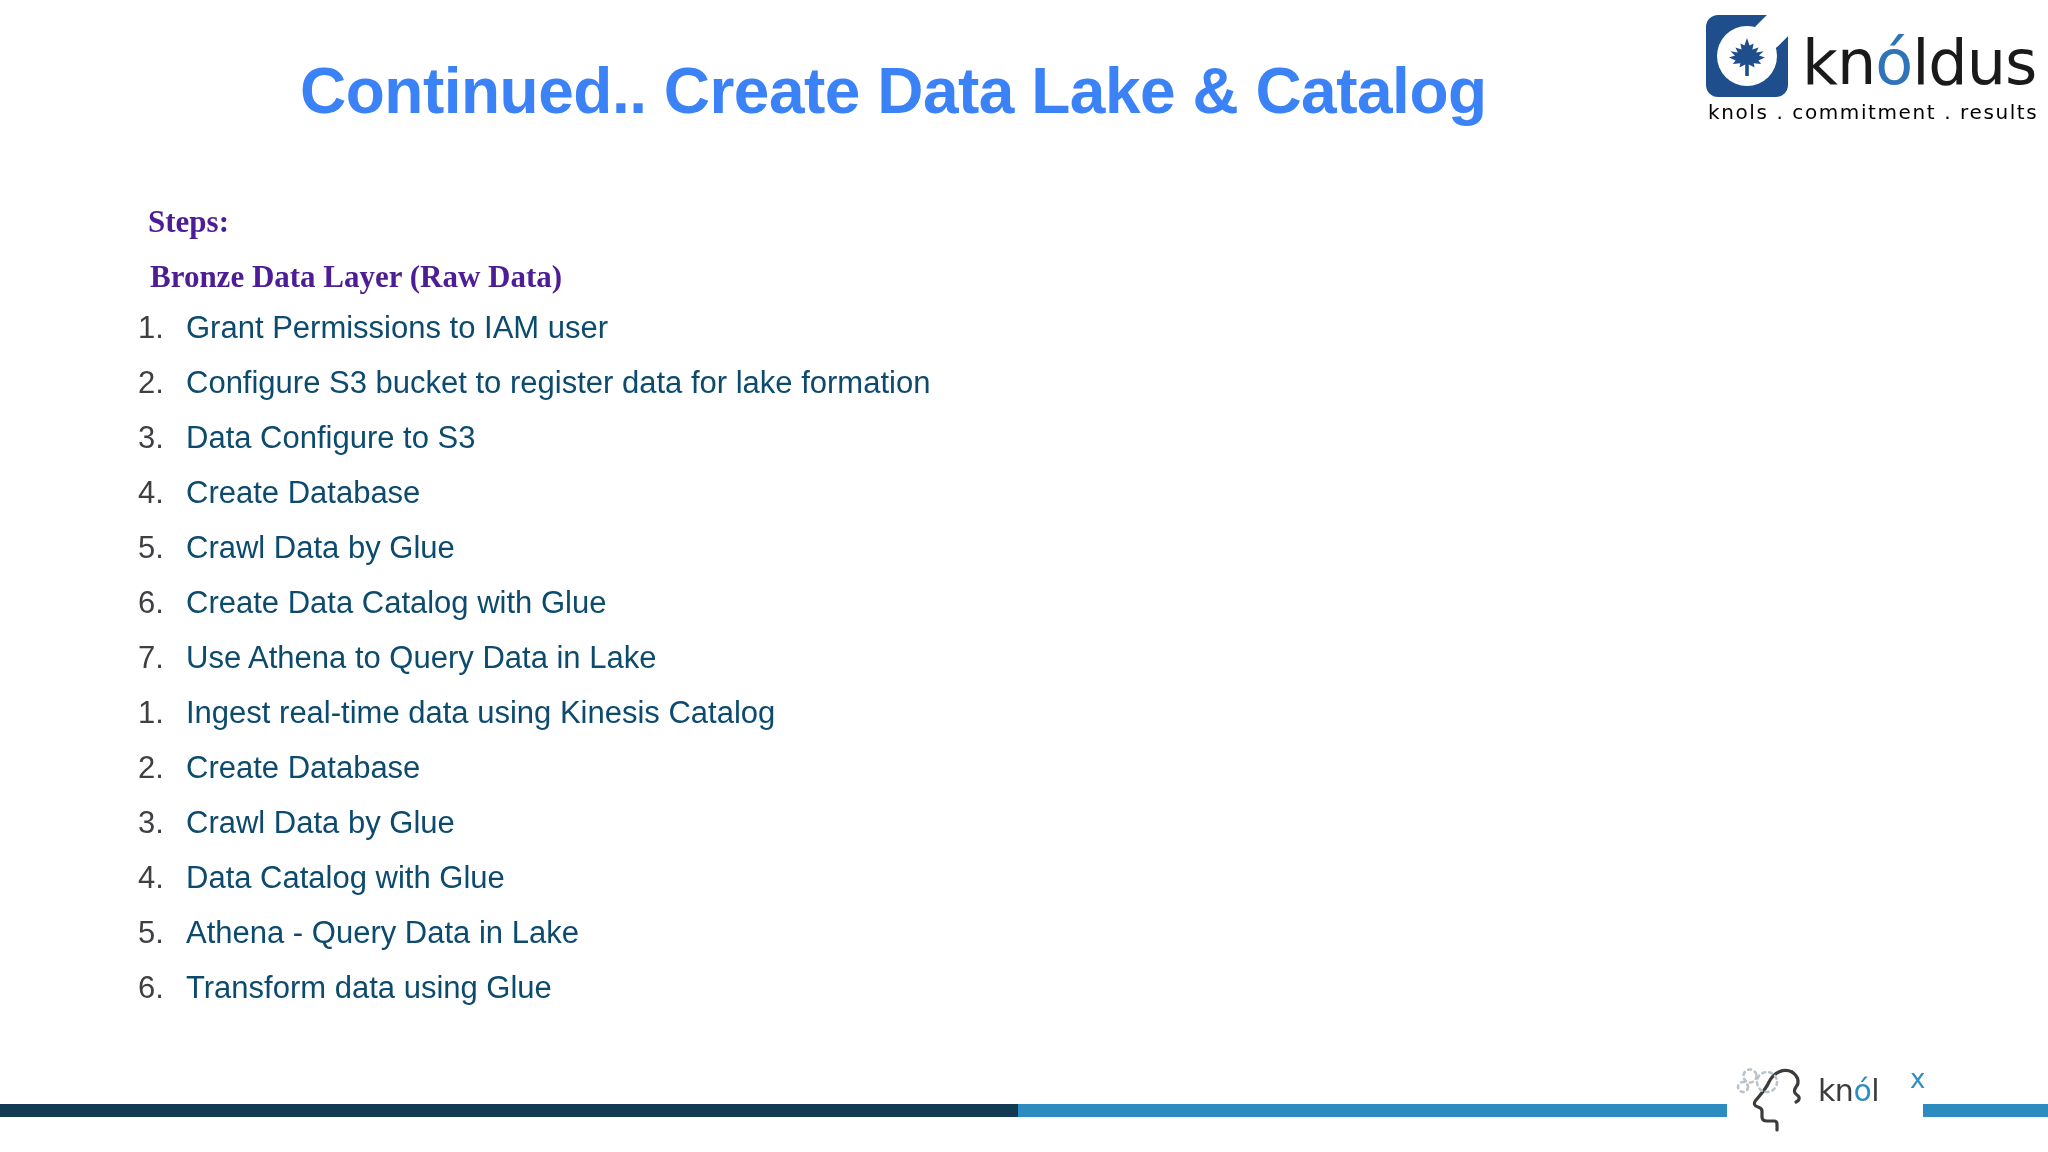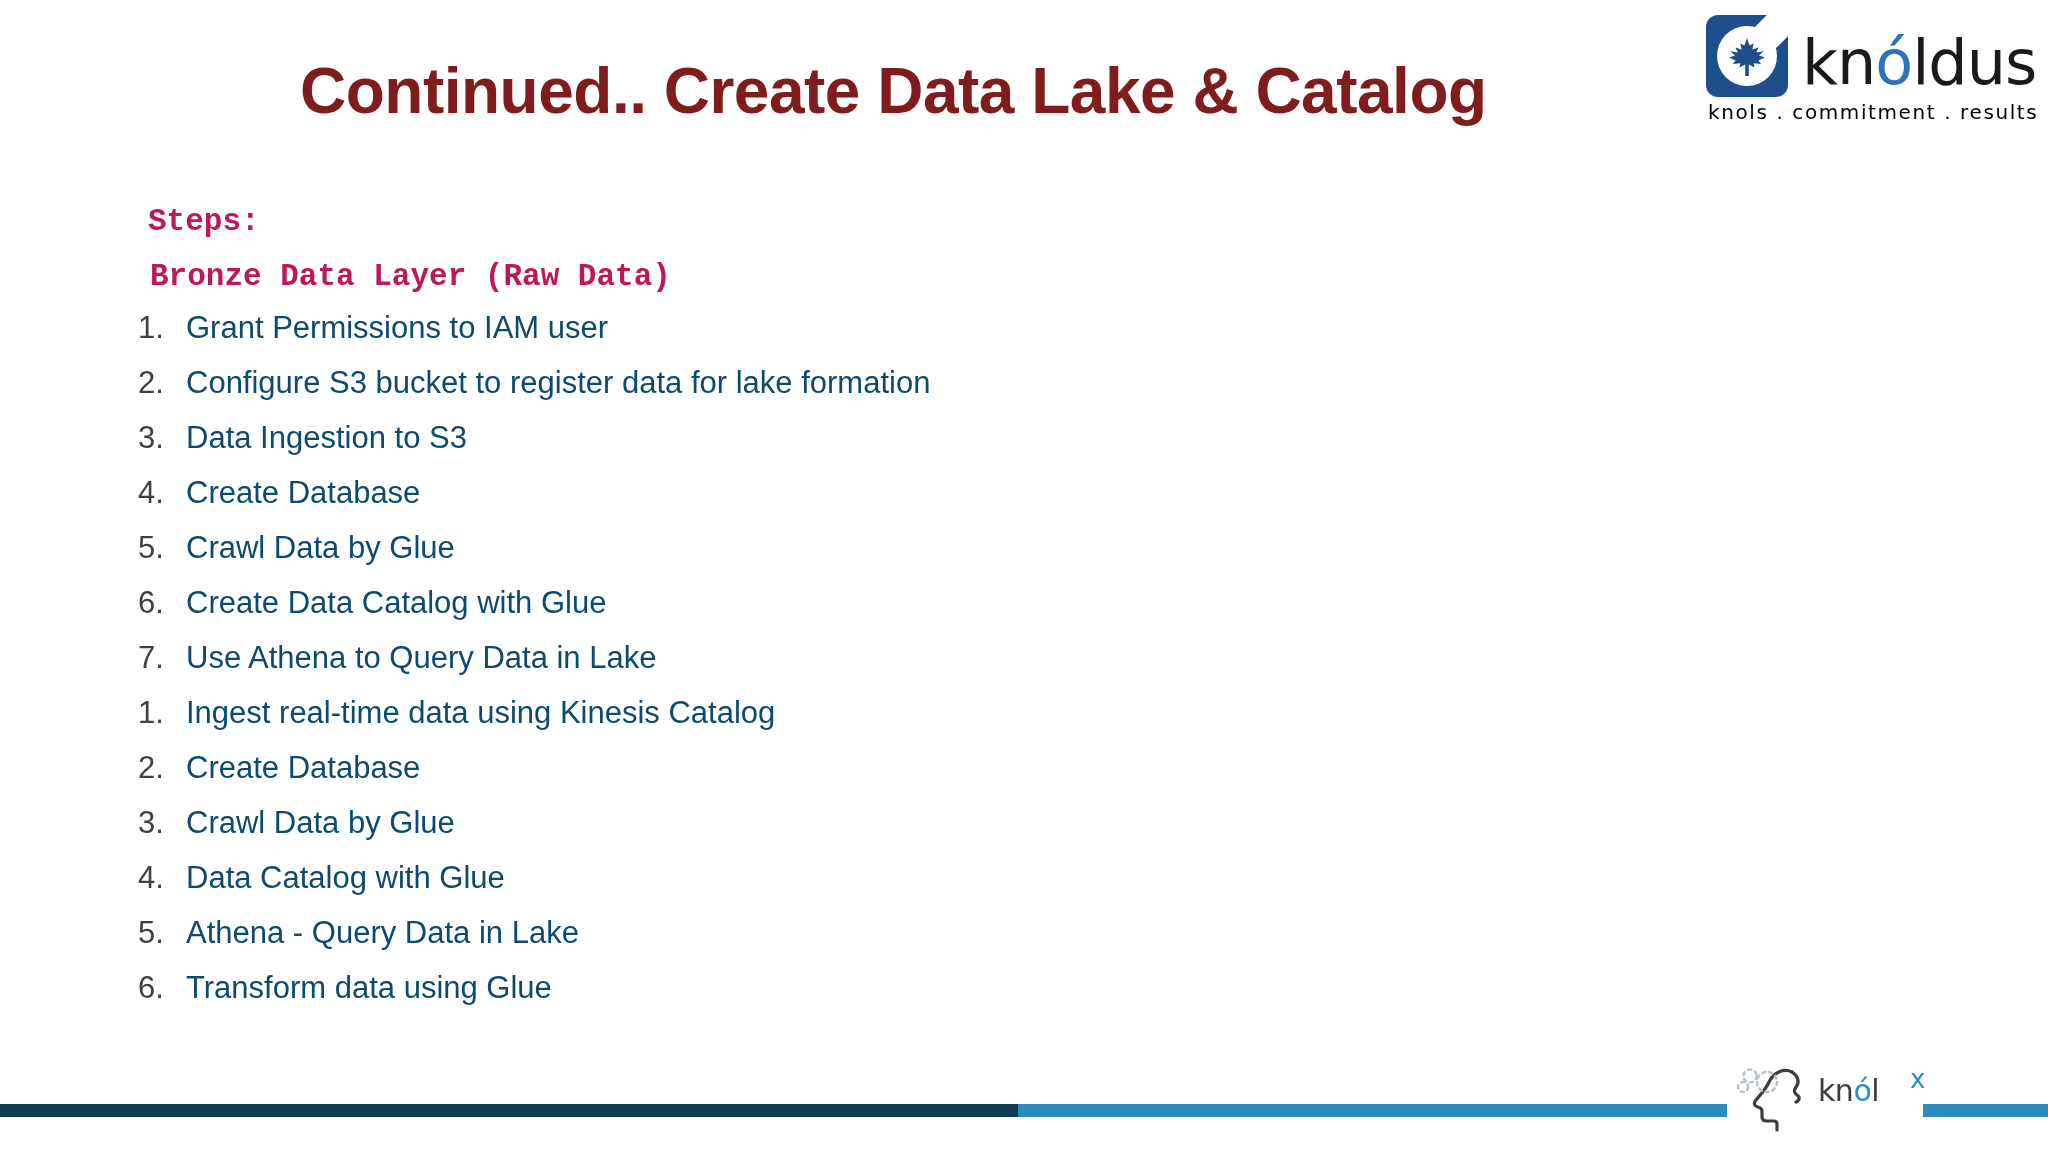--- a/index.html
+++ b/index.html
@@ -20,21 +20,21 @@
   .slide-title {
     position: absolute;
     left: 300px;
     top: 58px;
     width: 1380px;
     font-family: "Liberation Sans", sans-serif;
     font-weight: 700;
     font-size: 64px;
     line-height: 1.05;
     letter-spacing: -0.5px;
-    color: #7f1d1d;
+    color: #3b82f6;
     white-space: nowrap;
   }
 
   
   .knoldus-logo {
     position: absolute;
     left: 1706px;
     top: 14px;
     width: 330px;
     height: 116px;
@@ -108,24 +108,24 @@
   }
 
   
   .content {
     position: absolute;
     left: 0;
     top: 200px;
     width: 1500px;
   }
   .section-head {
-    font-family: Liberation Mono, monospace;
+    font-family: Liberation Serif, serif;
     font-weight: 700;
     font-size: 31px;
-    color: #be185d;
+    color: #4c1d95;
     margin: 0 0 0 150px;
     height: 55px;
     line-height: 44px;
     white-space: nowrap;
   }
   .section-head.steps {
     margin-left: 148px;
   }
   .step-list {
     list-style: none;
@@ -258,21 +258,21 @@
     <li class="step-item">
       <span class="step-num">1.</span>
       <span class="step-text">Grant Permissions to IAM user</span>
     </li>
     <li class="step-item">
       <span class="step-num">2.</span>
       <span class="step-text">Configure S3 bucket to register data for lake formation</span>
     </li>
     <li class="step-item">
       <span class="step-num">3.</span>
-      <span class="step-text">Data Ingestion to S3</span>
+      <span class="step-text">Data Configure to S3</span>
     </li>
     <li class="step-item">
       <span class="step-num">4.</span>
       <span class="step-text">Create Database</span>
     </li>
     <li class="step-item">
       <span class="step-num">5.</span>
       <span class="step-text">Crawl Data by Glue</span>
     </li>
     <li class="step-item">

